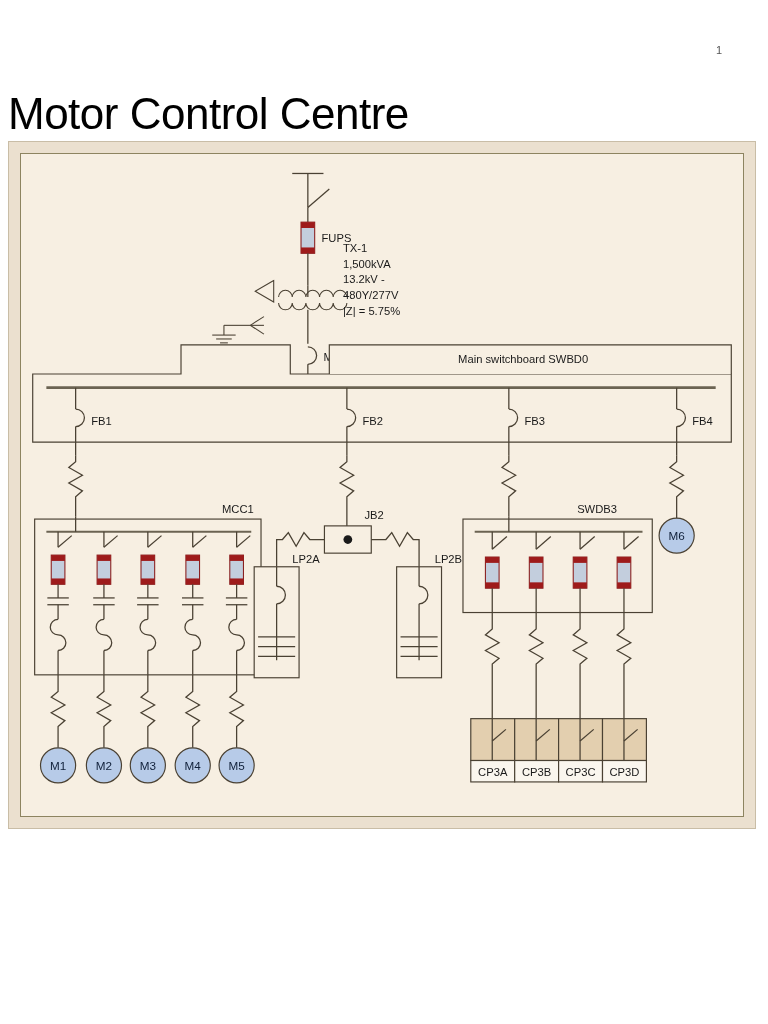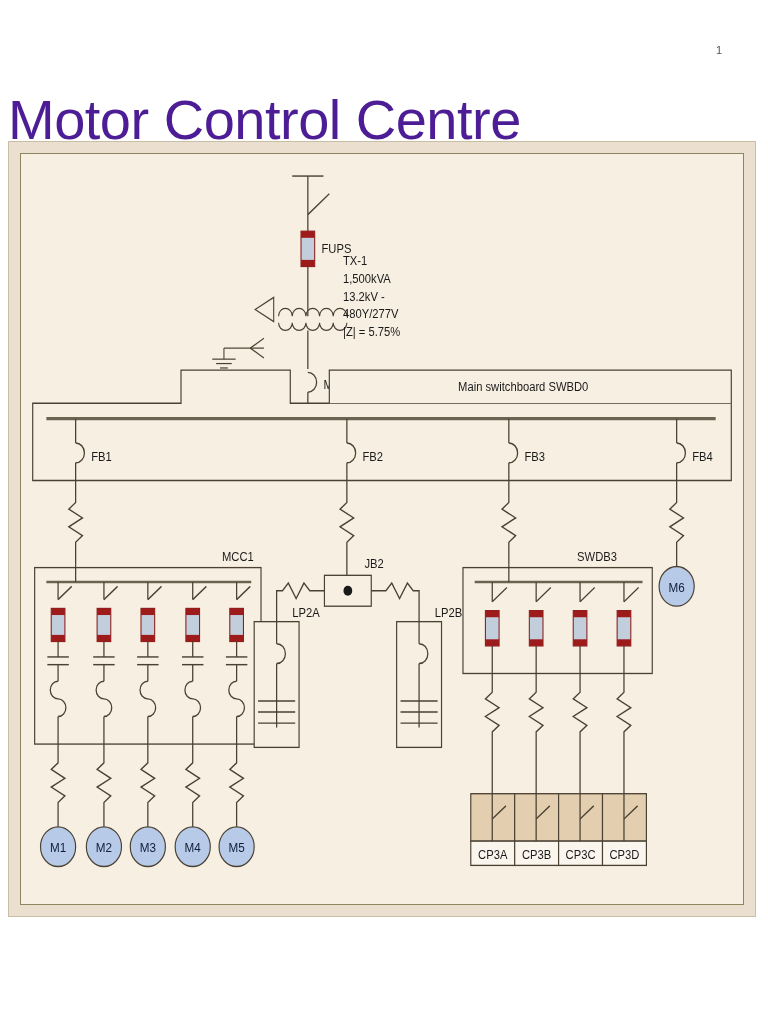--- a/index.html
+++ b/index.html
@@ -8,27 +8,27 @@
     width:768px;height:1024px;background:#ffffff;
     font-family:"Liberation Sans", sans-serif;
     overflow:hidden;position:relative;
   }
   .page-number{
     position:absolute;top:44px;right:46px;
     font-size:11px;color:#555;letter-spacing:0;
   }
   .page-title{
     position:absolute;left:8px;top:92px;
-    font-size:56px;font-weight:normal;color:#4c1d95;
+    font-size:44px;font-weight:normal;color:#000000;
     letter-spacing:-0.5px;line-height:1;
   }
   
   .diagram-frame{
     position:absolute;left:8px;top:141px;
-    width:748px;height:776px;
+    width:748px;height:688px;
     background:#ebe0cf;
     border:1px solid #c9bda6;
     box-sizing:border-box;
     padding:11px;
   }
   .diagram-inner{
     position:relative;width:100%;height:100%;
     background:#f7efe2;
     border:1px solid #8d8460;
     box-sizing:border-box;

